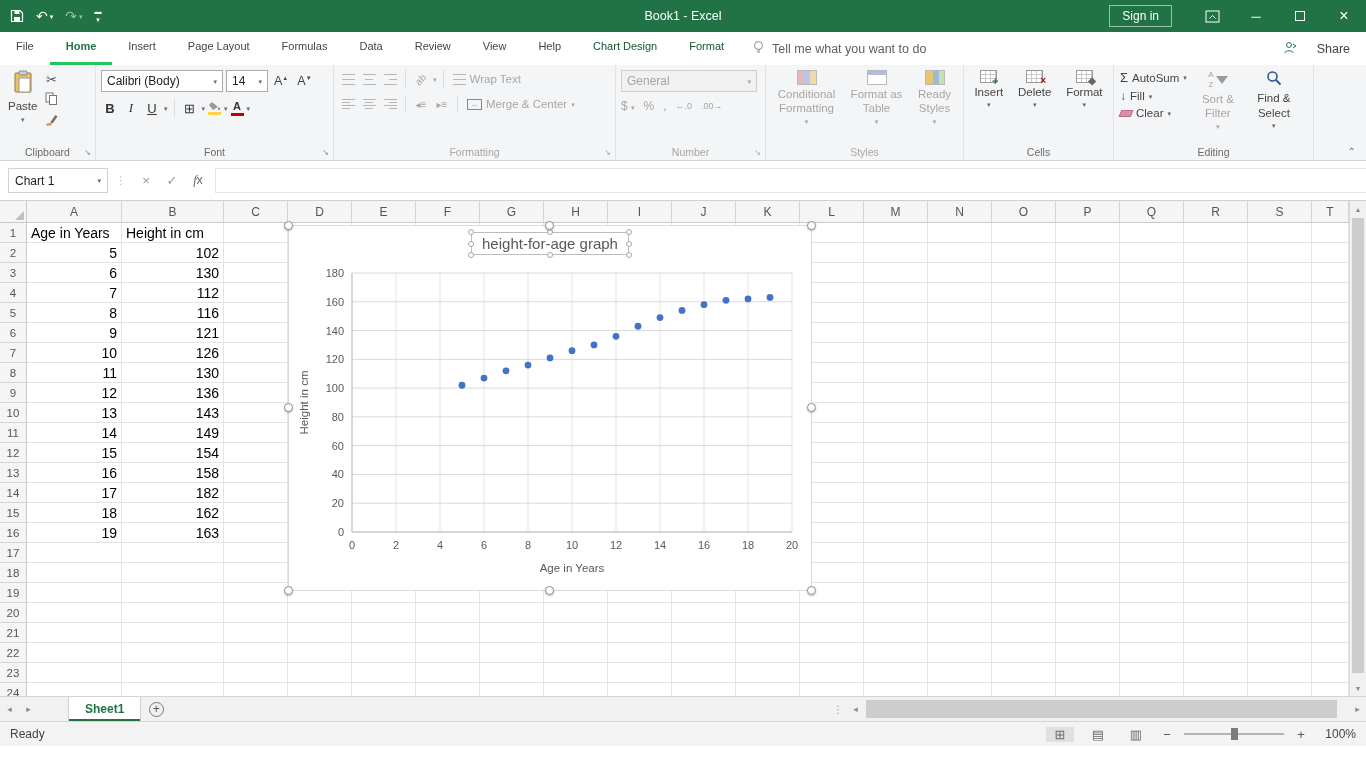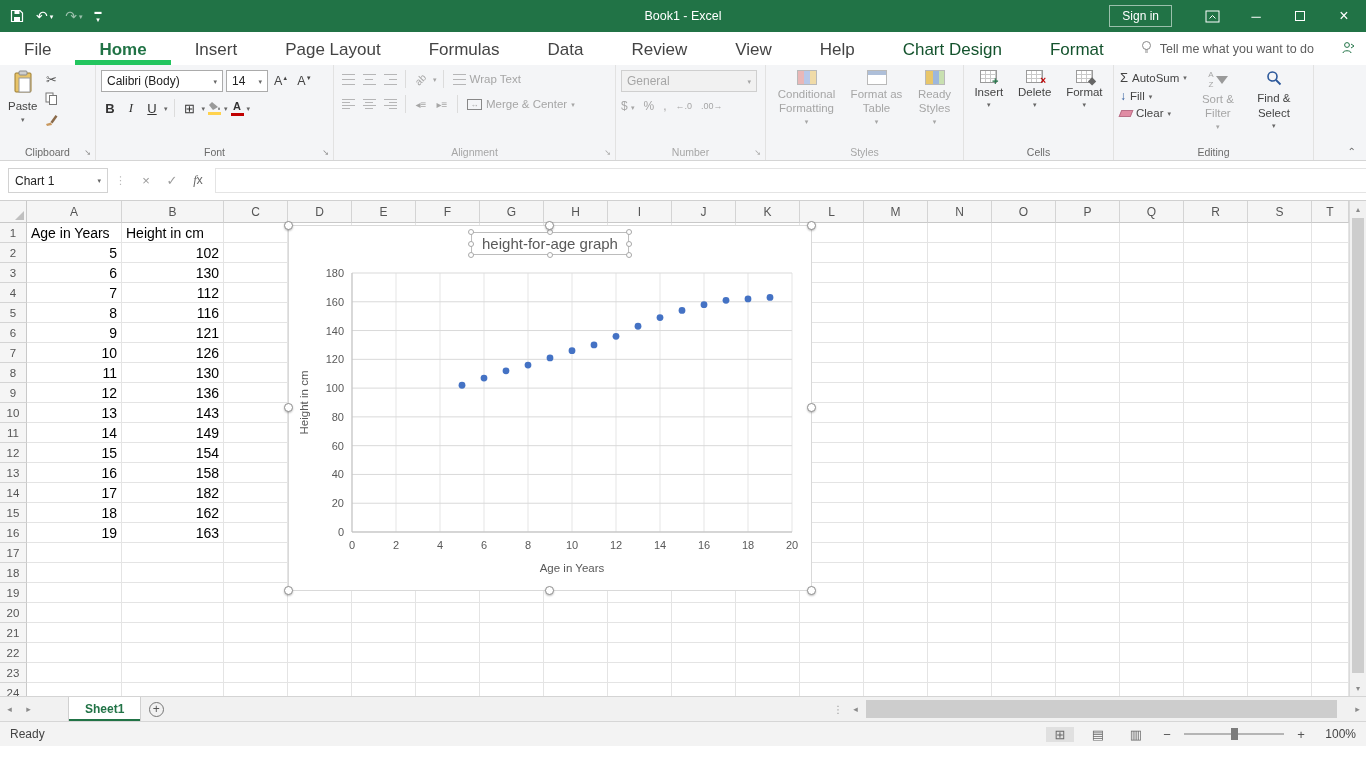--- a/index.html
+++ b/index.html
@@ -14,22 +14,22 @@
 .qcar{font-size:7px;margin-left:2px}
 .dim{opacity:.55}
 .tb-title{position:absolute;left:0;right:0;text-align:center;font-size:12.5px;color:#fff;pointer-events:none}
 .tb-right{margin-left:auto;display:flex;align-items:center;height:100%;z-index:2}
 .signin{padding:3px 12px;font-size:12px;border:1px solid rgba(255,255,255,.55);margin-right:18px}
 .winbtn{width:44px;height:32px;display:flex;align-items:center;justify-content:center;font-size:13px;color:#fff}
 .maxbox{width:10px;height:10px;border:1px solid #fff;display:inline-block}
 
 
 .tabrow{height:33px;background:#fff;display:flex;align-items:stretch}
-.rtab{padding:8px 24px 5px;font-size:17px;color:#444;white-space:nowrap}
-.rtab.active{color:#217346;font-weight:700;border-bottom:5px solid #22c55e;padding-bottom:2px}
+.rtab{padding:8px 16px 5px;font-size:11px;color:#444;white-space:nowrap}
+.rtab.active{color:#217346;font-weight:700;border-bottom:3px solid #22c55e;padding-bottom:2px}
 .rtab.contextual{color:#14532d}
 .tellme{display:flex;align-items:center;gap:7px;color:#5e5e5e;font-size:12.5px;padding:0 12px;white-space:nowrap}
 .share{margin-left:auto;display:flex;align-items:center;gap:20px;padding:0 16px;font-size:12.5px;color:#444}
 
 
 .ribbon{height:96px;background:#f4f5f7;border-bottom:1px solid #d5d5d5;display:flex;position:relative;font-size:11.5px;color:#444}
 .rgroup{position:relative;border-right:1px solid #e2e2e2;padding:2px 3px 16px;flex:none}
 .glabel{position:absolute;bottom:2px;left:0;right:0;text-align:center;font-size:10.5px;color:#6b6b6b}
 .launcher{position:absolute;bottom:3px;right:4px;font-size:8px;color:#8a8a8a;line-height:1}
 .grow{display:flex;align-items:center;gap:3px;margin:3px 2px}
@@ -337,21 +337,21 @@
         <span class="vdiv"></span>
         <span class="smico" style="font-size:10px">◂≡</span>
         <span class="smico" style="font-size:10px">▸≡</span>
         <span class="vdiv"></span>
         <span class="smbtn">
           <span style="display:inline-flex;width:15px;height:11px;border:1px solid #888;align-items:center;justify-content:center;font-size:8px">↔</span>
           <span>Merge &amp; Center</span>
           <span class="car">▾</span>
         </span>
       </div>
-      <span class="glabel">Alignment</span>
+      <span class="glabel">Formatting</span>
       <span class="launcher">↘</span>
     </div>
 
     <div class="rgroup disabled" style="width:150px">
       <div class="grow">
         <div class="combo dis" style="width:136px">
           <span>General</span>
             <span class="car">▾</span>
         </div>
       </div>

